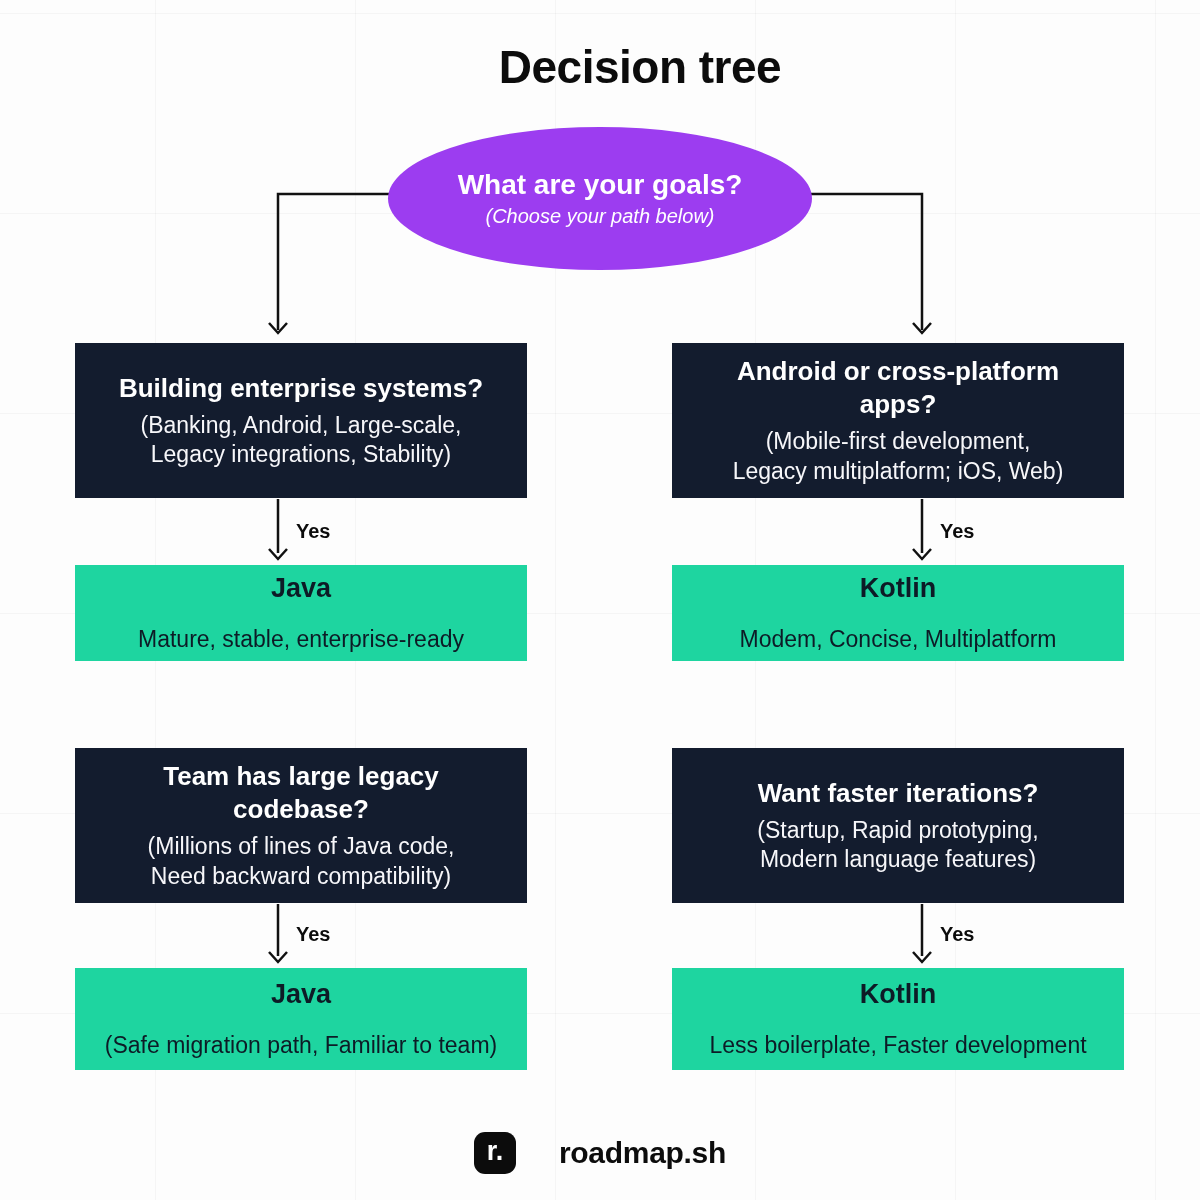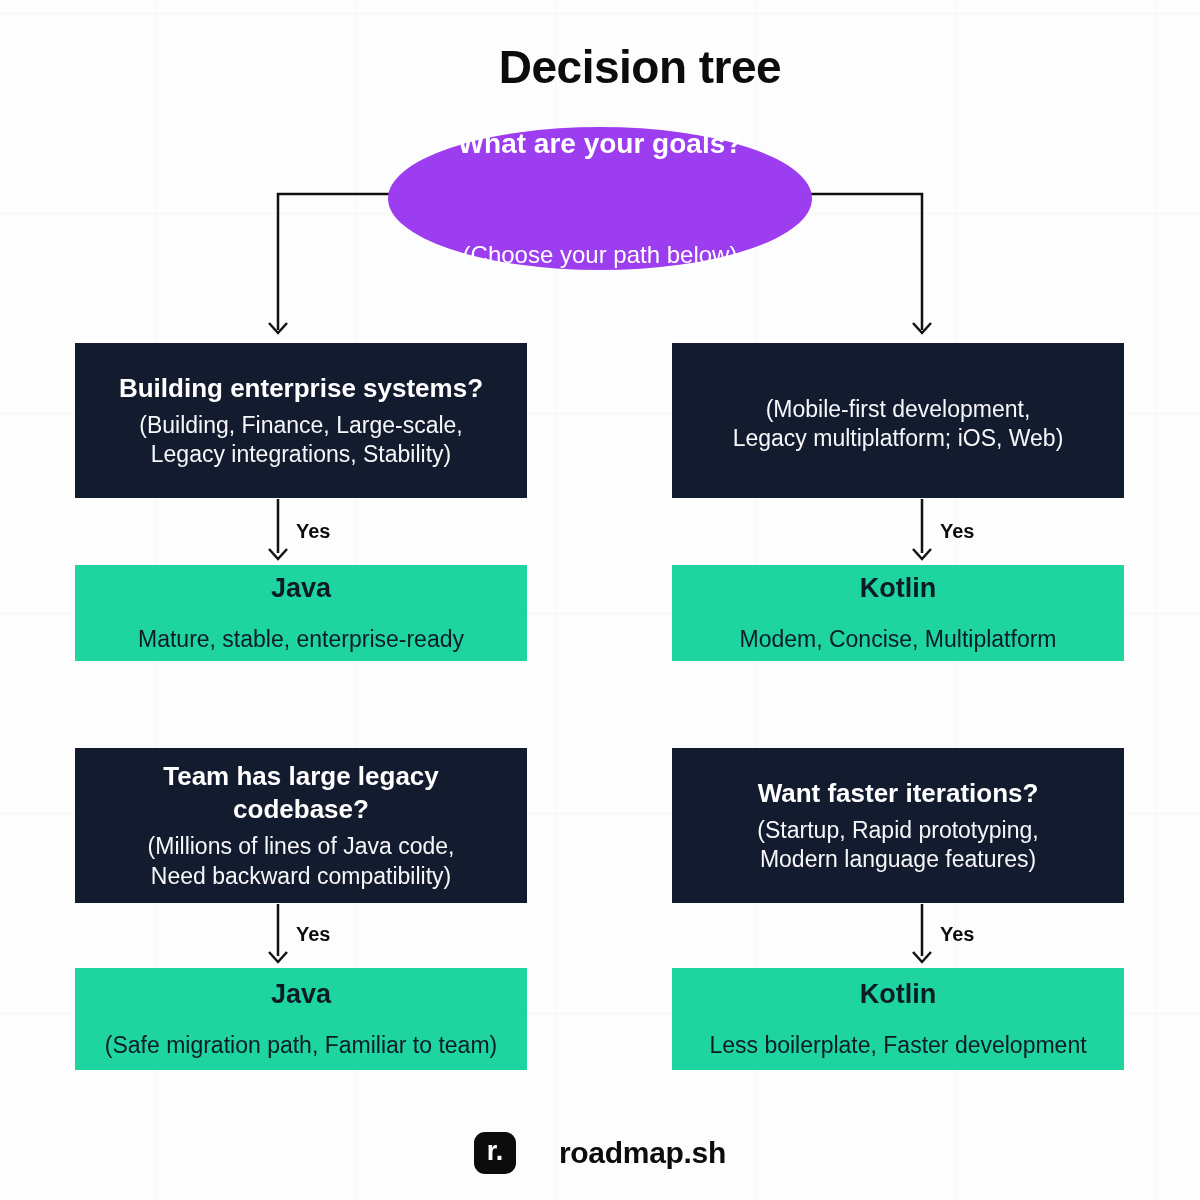--- a/index.html
+++ b/index.html
@@ -36,26 +36,26 @@
   }
   .root-ellipse {
     position: absolute;
     left: 388px; top: 127px;
     width: 424px; height: 143px;
     background: #9c3df0;
     border-radius: 50%;
     display: flex;
     flex-direction: column;
     align-items: center;
-    justify-content: space-between;
+    justify-content: center;
     text-align: center;
     color: #ffffff;
   }
   .root-question { font-size: 28px; font-weight: 700; line-height: 1.2; }
-  .root-hint { font-size: 24px; font-weight: 400; line-height: 1.25; margin-top: 2px; }
+  .root-hint { font-size: 20px; font-weight: 400; line-height: 1.25; margin-top: 2px; font-style: italic; }
 
   .qbox {
     position: absolute;
     width: 452px;
     height: 155px;
     background: #131c2e;
     color: #ffffff;
     display: flex;
     flex-direction: column;
     align-items: center;
@@ -152,21 +152,21 @@
     <div class="root-question">What are your goals?</div>
     <div class="root-hint">(Choose your path below)</div>
   </div>
 
   <div class="qbox col-left row-q1">
     <div class="q-title">
       <span>Building enterprise systems?</span>
       <span></span>
     </div>
     <div class="q-sub">
-      <span>(Building, Finance, Large-scale,</span>
+      <span>(Banking, Android, Large-scale,</span>
       <span>Legacy integrations, Stability)</span>
     </div>
   </div>
 
   <div class="edge-label" style="left:296px; top:520px;">Yes</div>
 
   <div class="abox col-left row-a1">
     <div class="a-title">Java</div>
     <div class="a-sub">
       <span>Mature, stable, enterprise-ready</span>
@@ -187,20 +187,24 @@
   <div class="edge-label" style="left:296px; top:923px;">Yes</div>
 
   <div class="abox col-left row-a2">
     <div class="a-title">Java</div>
     <div class="a-sub">
       <span>(Safe migration path, Familiar to team)</span>
     </div>
   </div>
 
   <div class="qbox col-right row-q1">
+    <div class="q-title">
+      <span>Android or cross-platform</span>
+      <span>apps?</span>
+    </div>
     <div class="q-sub">
       <span>(Mobile-first development,</span>
       <span>Legacy multiplatform; iOS, Web)</span>
     </div>
   </div>
 
   <div class="edge-label" style="left:940px; top:520px;">Yes</div>
 
   <div class="abox col-right row-a1">
     <div class="a-title">Kotlin</div>

